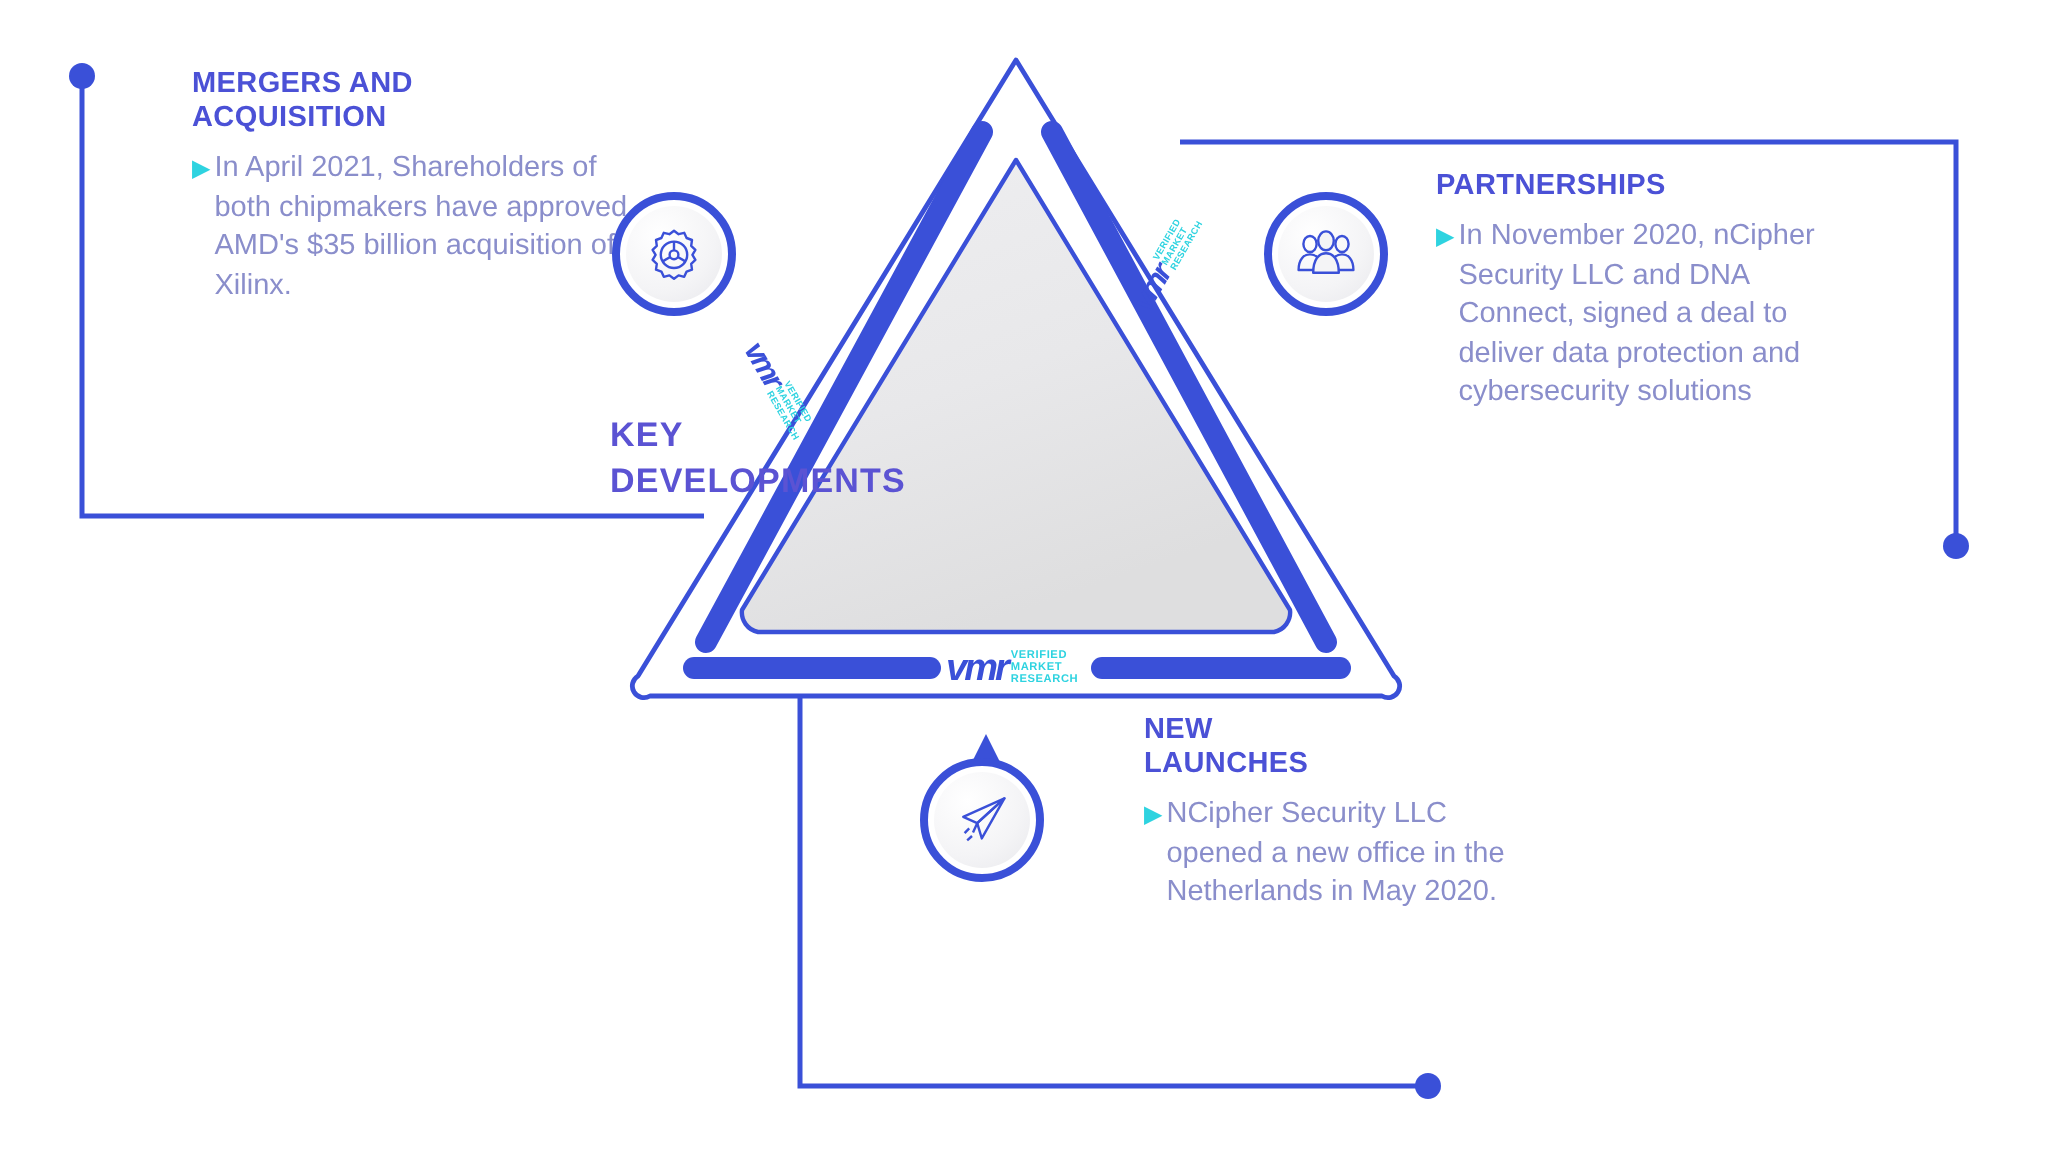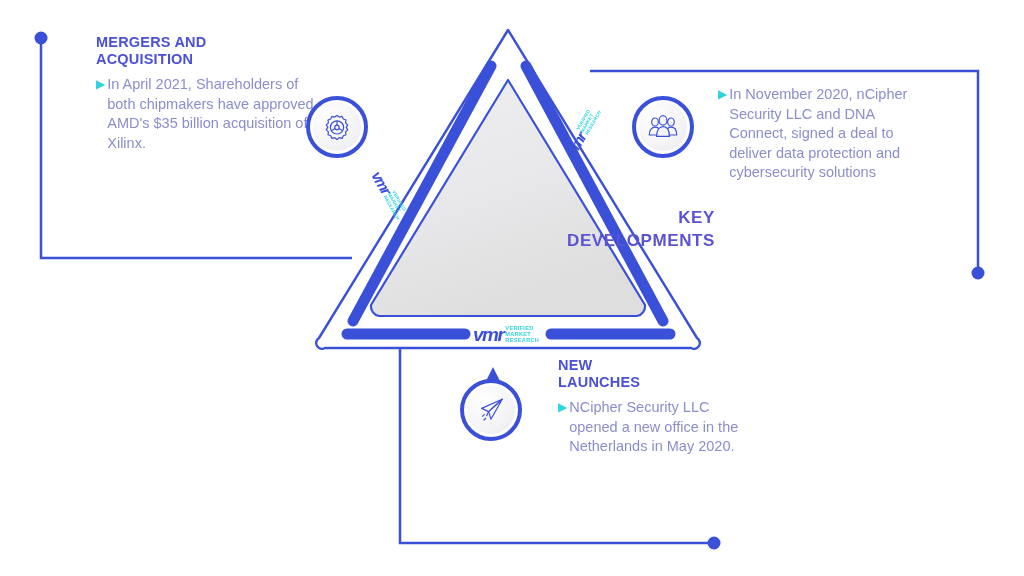--- a/index.html
+++ b/index.html
@@ -27,21 +27,21 @@
     color:#2ed3e0;font-size:12px;line-height:19px;
     margin-right:2px;flex:0 0 auto;
   }
   .body-text{
     font-size:14.5px;line-height:19.5px;color:#8a8ecb;
     font-family:Liberation Sans, sans-serif;
   }
 
   #block-mergers{left:64px;top:34px;width:225px;margin-left:32px;}
   #block-partnerships{left:718px;top:85px;width:215px;}
-  #block-launches{left:558px;top:357px;width:190px;}
+  #block-launches{left:572px;top:357px;width:190px;}
 
   
   .badge{position:absolute;width:62px;height:62px;}
   .badge .ring{
     position:absolute;left:0;top:0;width:62px;height:62px;
     border-radius:50%;
     background:#ffffff;
     box-sizing:border-box;
     border:4px solid #3a50d8;
     z-index:2;
@@ -77,21 +77,21 @@
     left:22px;top:-12px;
     border-left:11px solid transparent;
     border-right:11px solid transparent;
     border-bottom:22px solid #3a50d8;
   }
 
   
   .triangle-wrap{position:absolute;left:305px;top:18px;width:410px;height:345px;}
   .tri-label{
     position:absolute;left:0;top:188px;width:410px;
-    text-align:right;
+    text-align:left;
     font-size:17px;font-weight:bold;color:#5b53d3;
     letter-spacing:.6px;line-height:23px;
     white-space:pre-line;
     z-index:6;pointer-events:none;
   }
 
   
   .wm{position:absolute;display:flex;align-items:center;z-index:7;}
   .wm .vmr{
     font-family:"Liberation Sans", sans-serif;
@@ -245,20 +245,21 @@
   <div class="block" id="block-mergers">
     <div class="heading">MERGERS AND
 ACQUISITION</div>
     <div class="body-row">
       <span class="bullet">▶</span>
       <span class="body-text">In April 2021, Shareholders of both chipmakers have approved AMD's $35 billion acquisition of Xilinx.</span>
     </div>
   </div>
 
   <div class="block" id="block-partnerships">
+    <div class="heading">PARTNERSHIPS</div>
     <div class="body-row">
       <span class="bullet">▶</span>
       <span class="body-text"> In November 2020, nCipher Security LLC and DNA Connect, signed a deal to deliver data protection and cybersecurity solutions</span>
     </div>
   </div>
 
   <div class="block" id="block-launches">
     <div class="heading">NEW
 LAUNCHES</div>
     <div class="body-row">

